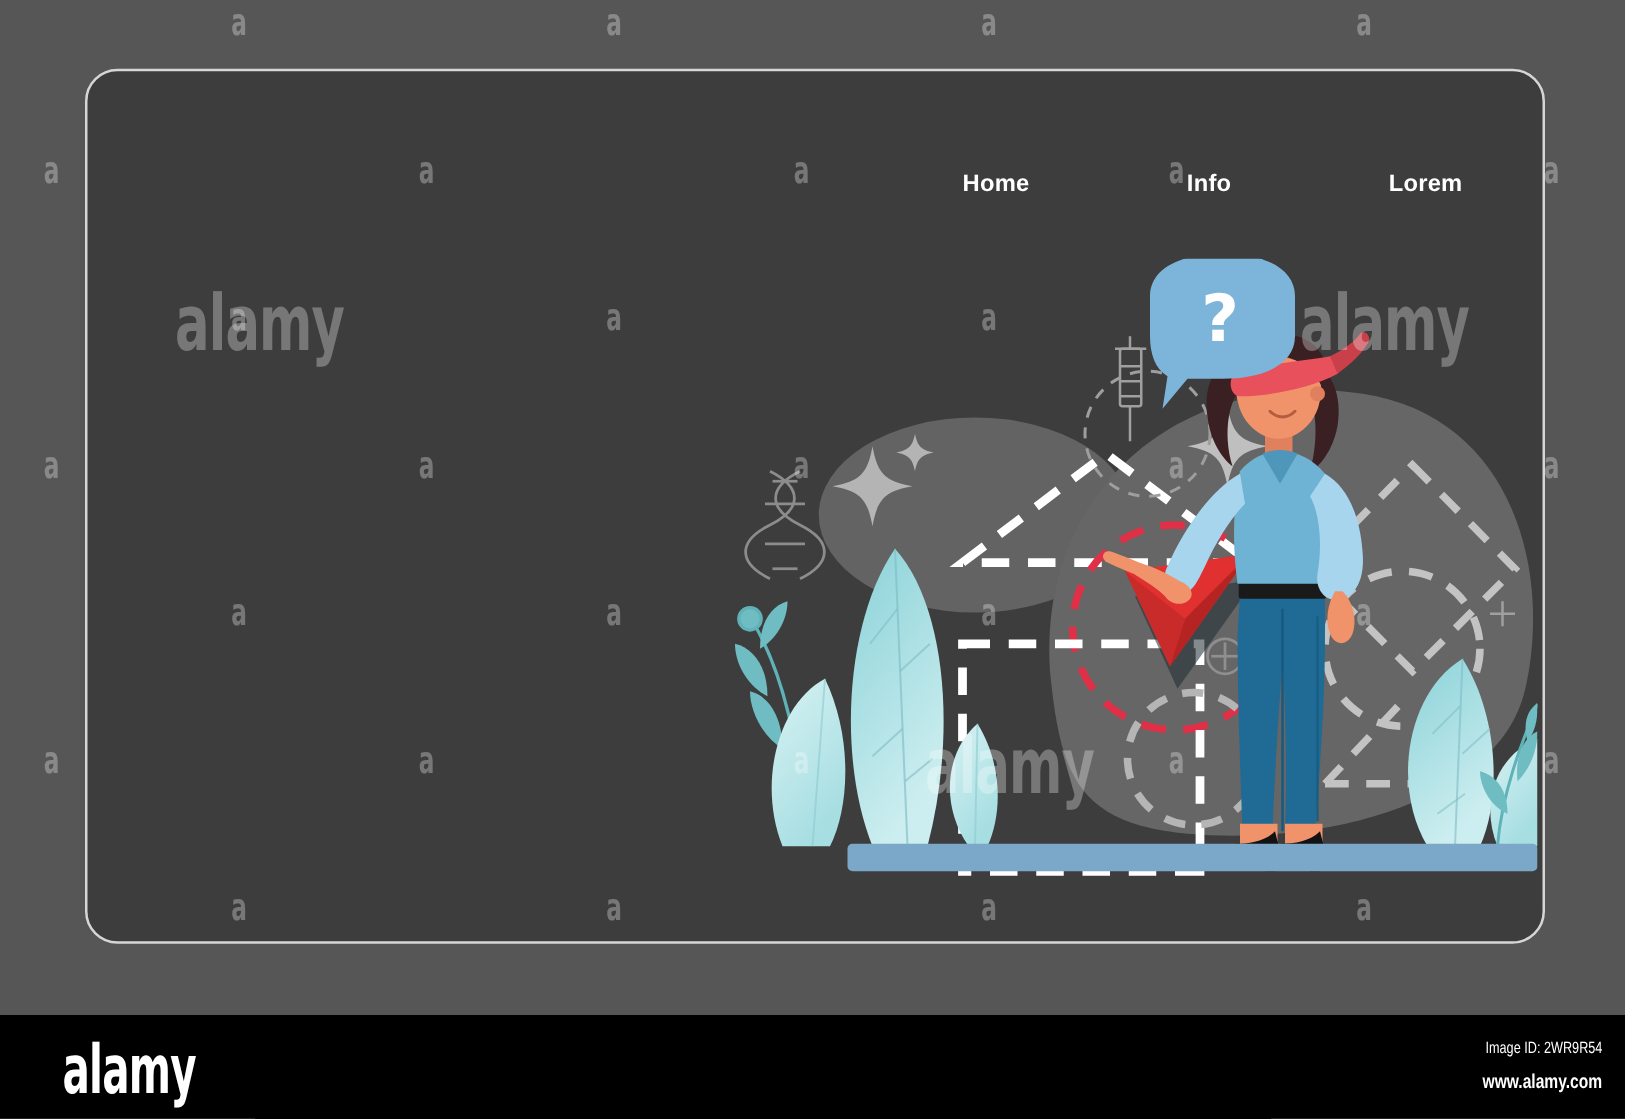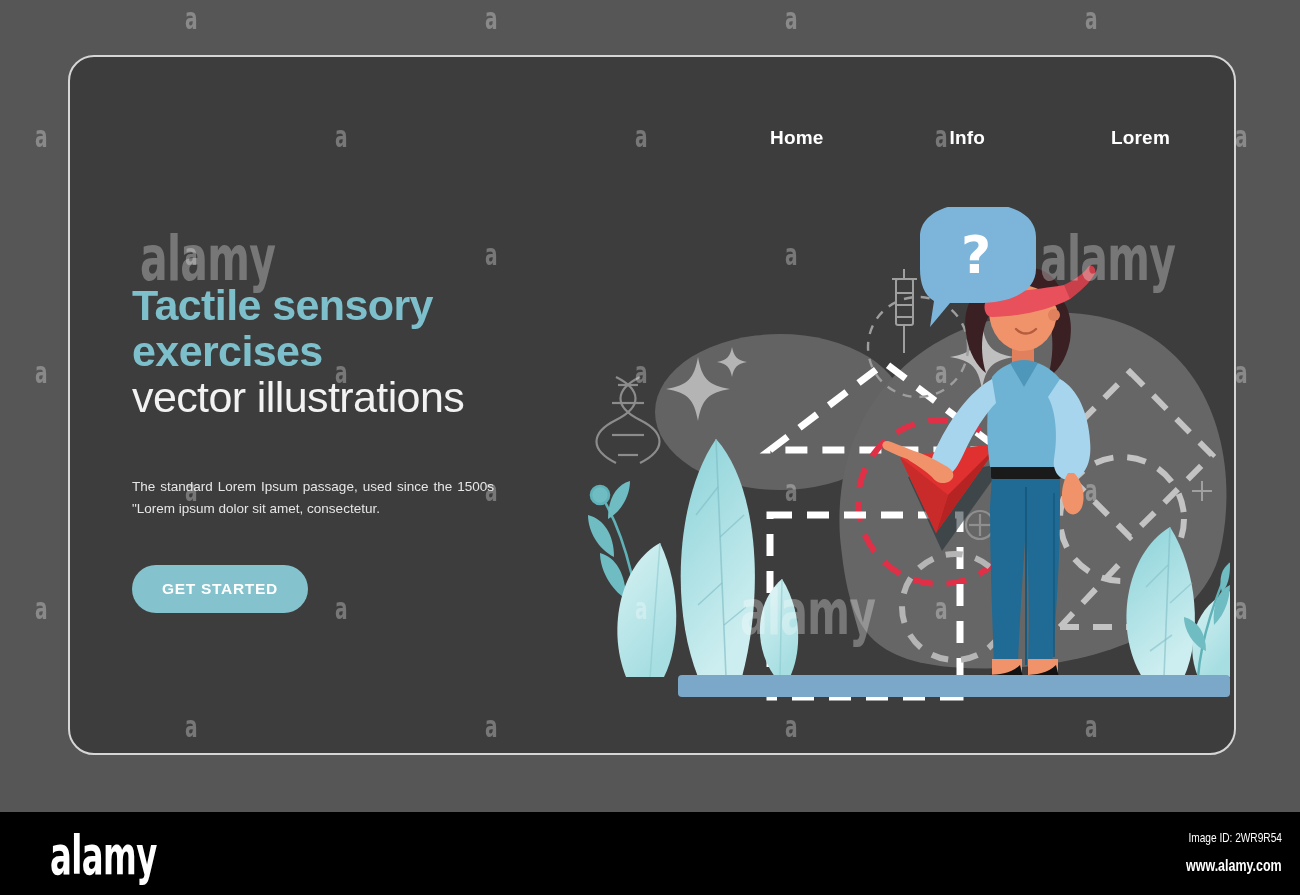--- a/index.html
+++ b/index.html
@@ -66,21 +66,21 @@
     background: #3d3d3d;
     border: 2px solid #d6d6d6;
     border-radius: 26px;
     overflow: hidden;
     z-index: 10;
   }
 
   
   #nav {
     position: absolute;
-    top: 70px;
+    top: 80px;
     left: 700px;
     width: 400px;
     display: flex;
     justify-content: space-between;
     z-index: 25;
   }
   .nav-item {
     color: #ffffff;
     font-size: 19px;
     font-weight: 700;
@@ -232,29 +232,20 @@
   </div>
 
   <div id="card">
 
     <nav id="nav">
       <span class="nav-item">Home</span>
       <span class="nav-item">Info</span>
       <span class="nav-item">Lorem</span>
     </nav>
 
-    <div id="copy">
-      <h1 id="headline">
-        <span class="hl-teal">Tactile sensory</span>
-        <span class="hl-teal">exercises</span>
-        <span class="hl-white">vector illustrations</span>
-      </h1>
-      <p id="subcopy">The standard Lorem Ipsum passage, used since the 1500s "Lorem ipsum dolor sit amet, consectetur.</p>
-      <button id="cta">GET STARTED</button>
-    </div>
 
     <div id="art">
       <svg width="700" height="500" viewBox="0 0 700 500" xmlns="http://www.w3.org/2000/svg">
         <defs>
           <linearGradient id="leafA" x1="0" y1="0" x2="0.4" y2="1">
             <stop offset="0%" stop-color="#8ad2d8"></stop>
             <stop offset="100%" stop-color="#cdeef0"></stop>
           </linearGradient>
           <linearGradient id="leafB" x1="0" y1="0" x2="0.5" y2="1">
             <stop offset="0%" stop-color="#d8f2f3"></stop>

